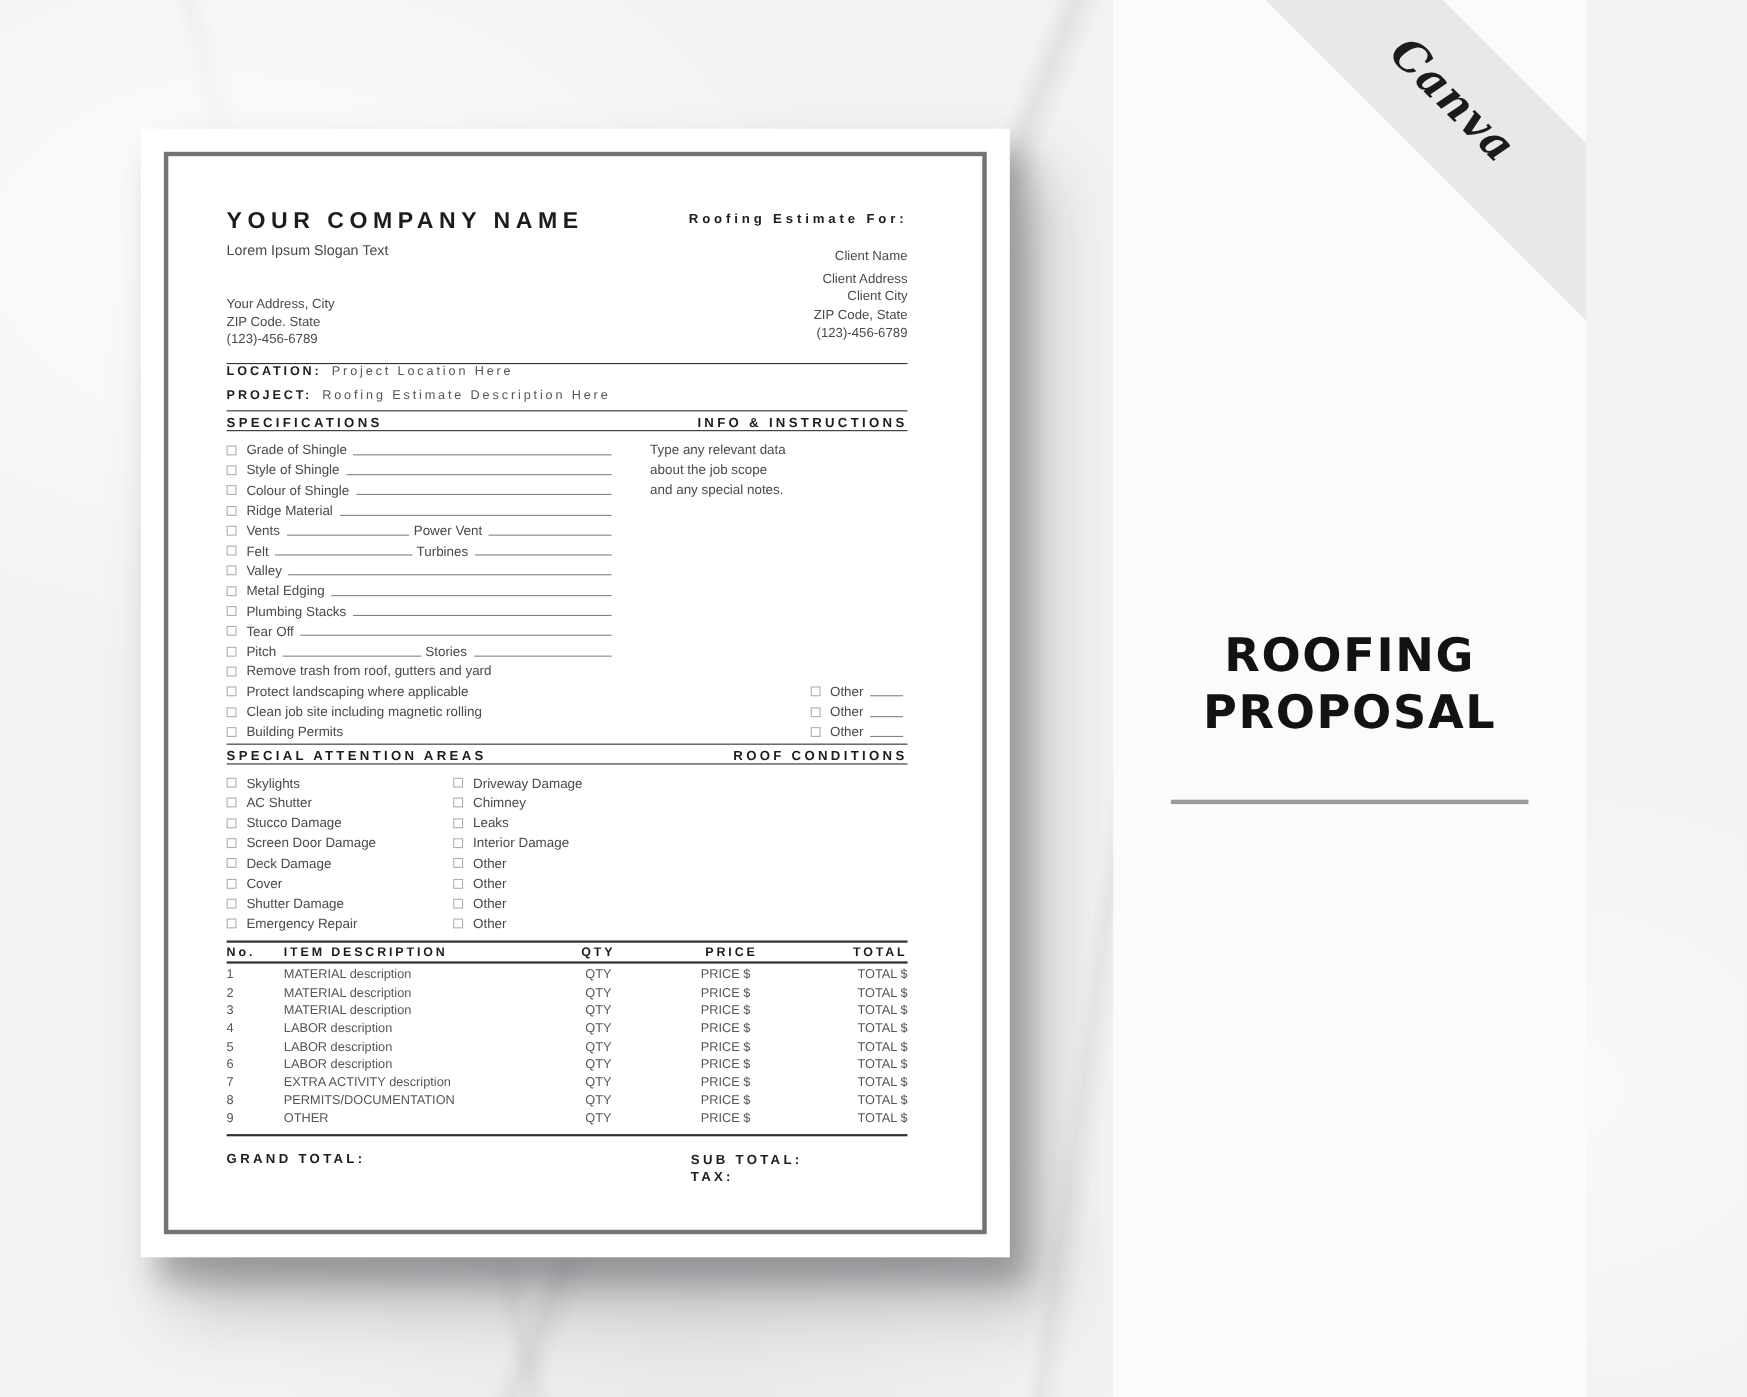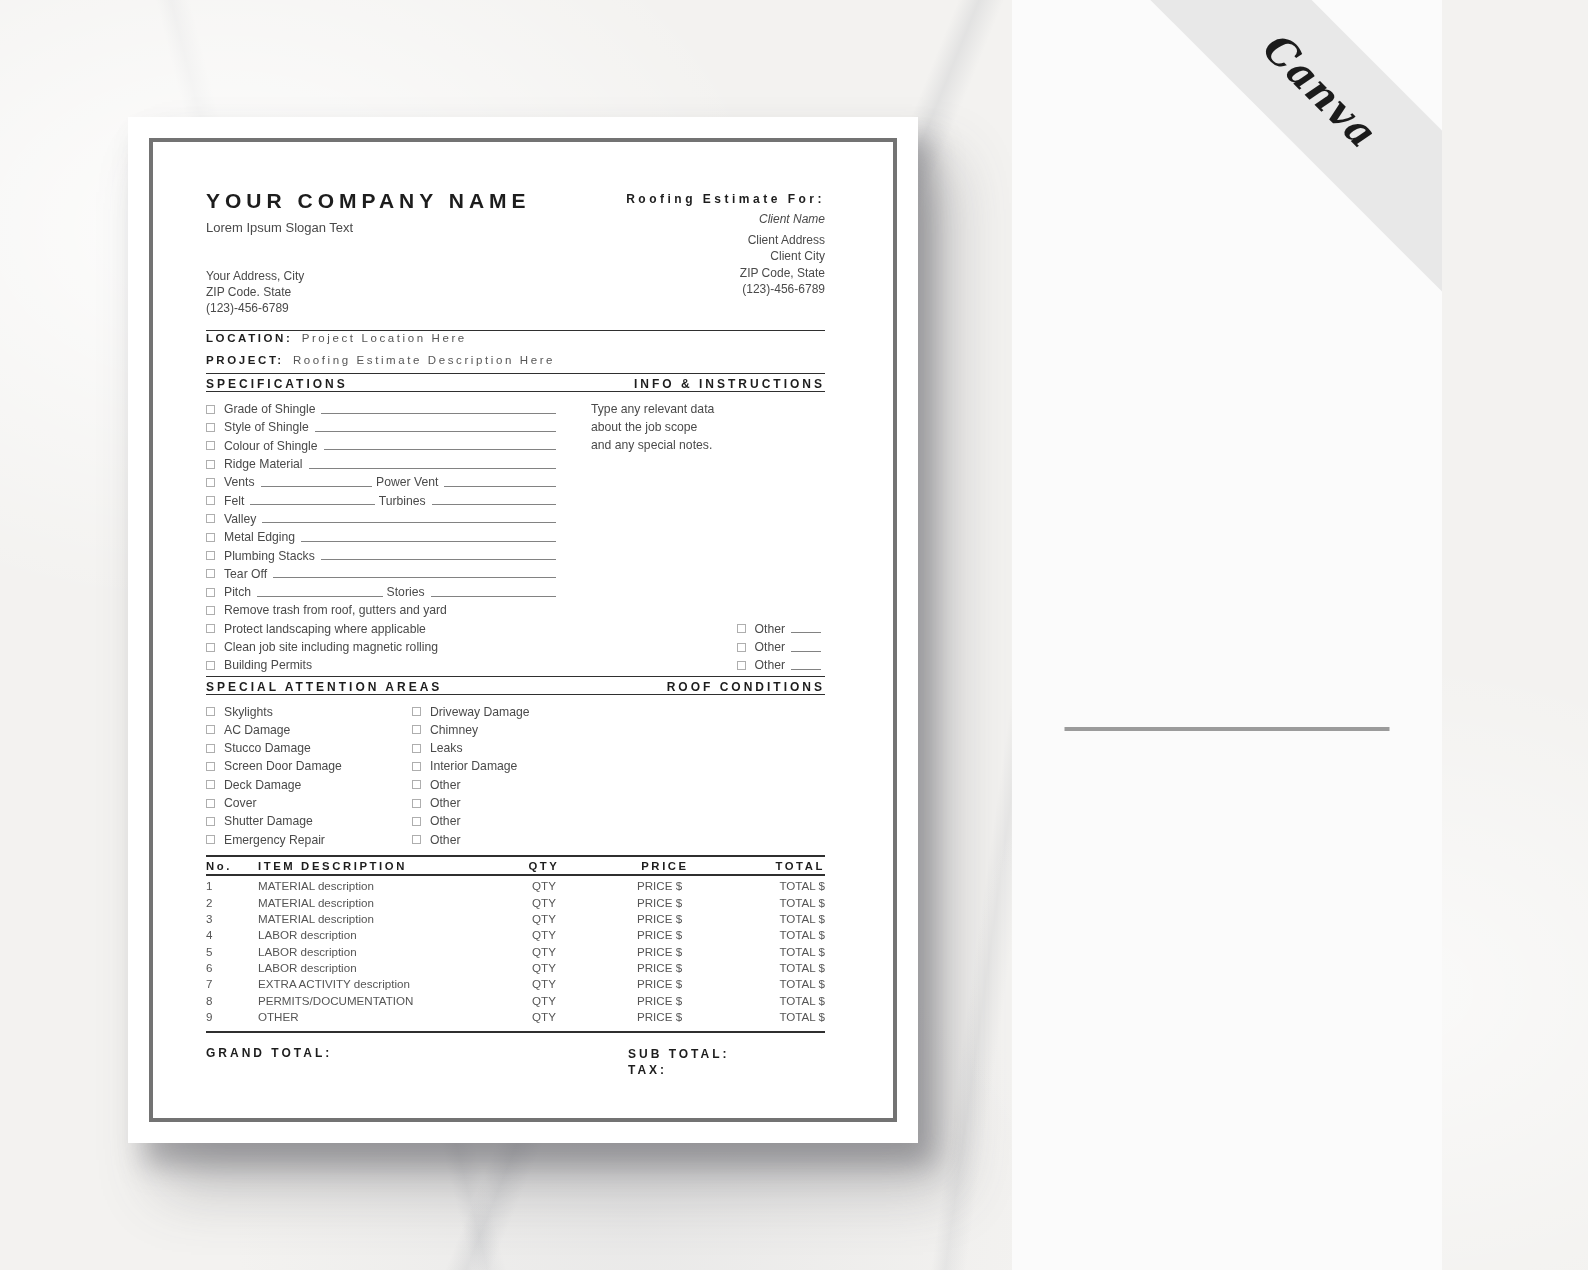--- a/index.html
+++ b/index.html
@@ -36,21 +36,21 @@
   .page-border{position:absolute;inset:21px;border:4px solid #737373;}
   .content{position:absolute;inset:0;padding:46px 68px 0 53px;color:var(--body-ink);}
 
   .doc-header{display:flex;justify-content:space-between;align-items:flex-start;}
   .company-name{font-size:21px;font-weight:bold;letter-spacing:5px;color:var(--ink);line-height:26px;white-space:nowrap;}
   .slogan{font-size:13px;margin-top:5px;line-height:17px;}
   .addr{margin-top:32px;font-size:12px;line-height:16px;}
   .estimate-for{text-align:right;}
   .estimate-title{font-size:12px;font-weight:bold;letter-spacing:3.5px;color:var(--ink);line-height:22px;white-space:nowrap;}
   .client-line{font-size:12px;line-height:16.5px;}
-  .client-line.first{margin-top:1px;margin-bottom:4px;font-style:italic;}
+  .client-line.first{margin-top:14px;margin-bottom:4px;}
 
   .rule{border-top:1.6px solid var(--rule-dark);height:0;}
   .rule.r1{margin-top:14px;}
   .rule.r2{margin-top:5px;}
   .rule.r-spec{margin-top:2px;}
   .rule2{border-top:2.2px solid var(--rule-dark);}
   .rule2.rt{margin-top:6px;}
 
   .kv{font-size:11.5px;line-height:15.5px;white-space:nowrap;}
   .kv.first{margin-top:6px;}
@@ -273,21 +273,21 @@
         <div class="rule"></div>
 
         <div class="sa-area">
           <div class="sa-col1" id="sa-col1">
               <div class="crow">
                 <span class="cb"></span>
                 <span class="lbl">Skylights</span>
               </div>
               <div class="crow">
                 <span class="cb"></span>
-                <span class="lbl">AC Damage</span>
+                <span class="lbl">AC Shutter</span>
               </div>
               <div class="crow">
                 <span class="cb"></span>
                 <span class="lbl">Stucco Damage</span>
               </div>
               <div class="crow">
                 <span class="cb"></span>
                 <span class="lbl">Screen Door Damage</span>
               </div>
               <div class="crow">
@@ -428,16 +428,20 @@
         </div>
 
       </div>
     </div>
   </div>
 
   <div class="side-panel">
     <div class="ribbon">
       <span class="ribbon-label">Canva</span>
     </div>
+    <div class="panel-title">
+      <div>ROOFING</div>
+      <div>PROPOSAL</div>
+    </div>
     <div class="panel-underline"></div>
   </div>
 
 </div>
 
 </body></html>

